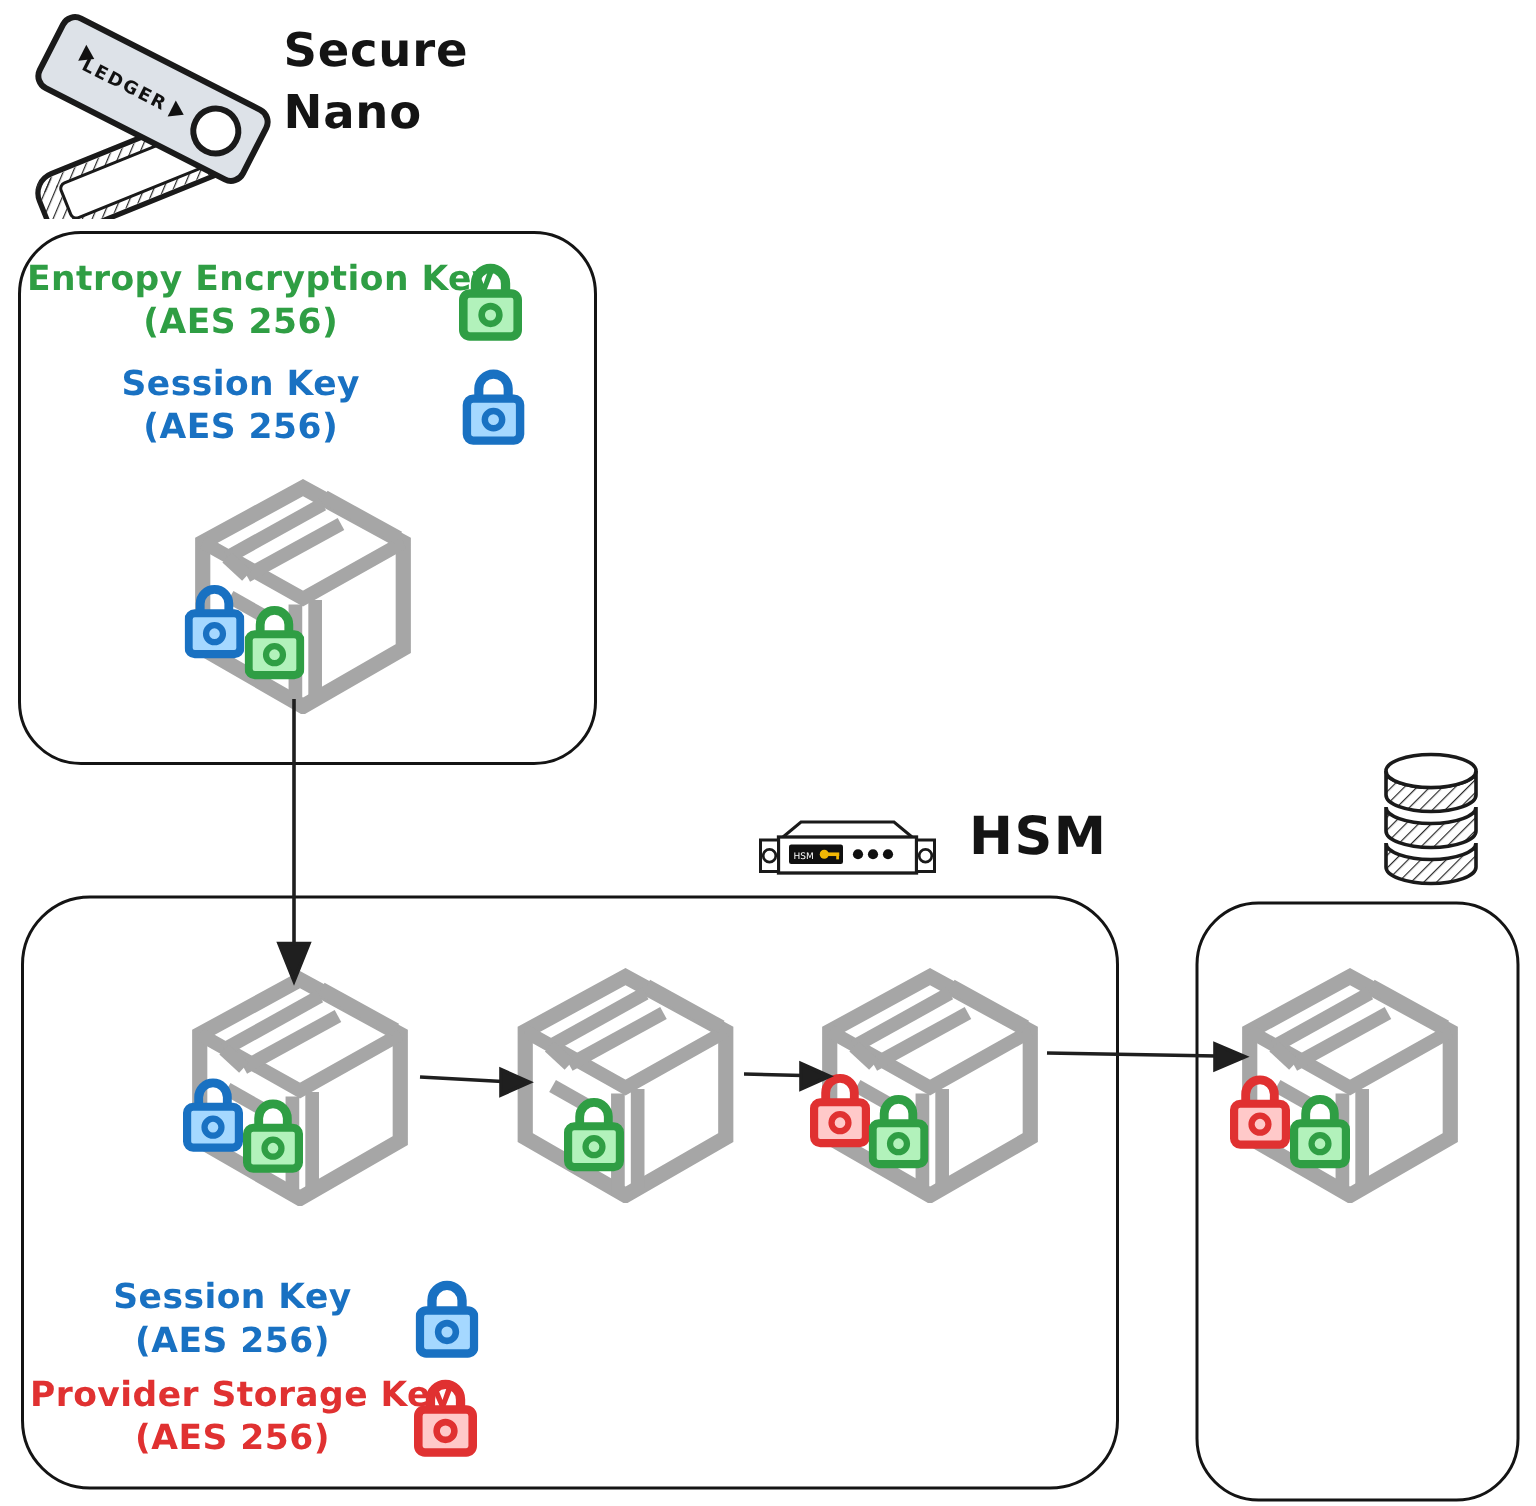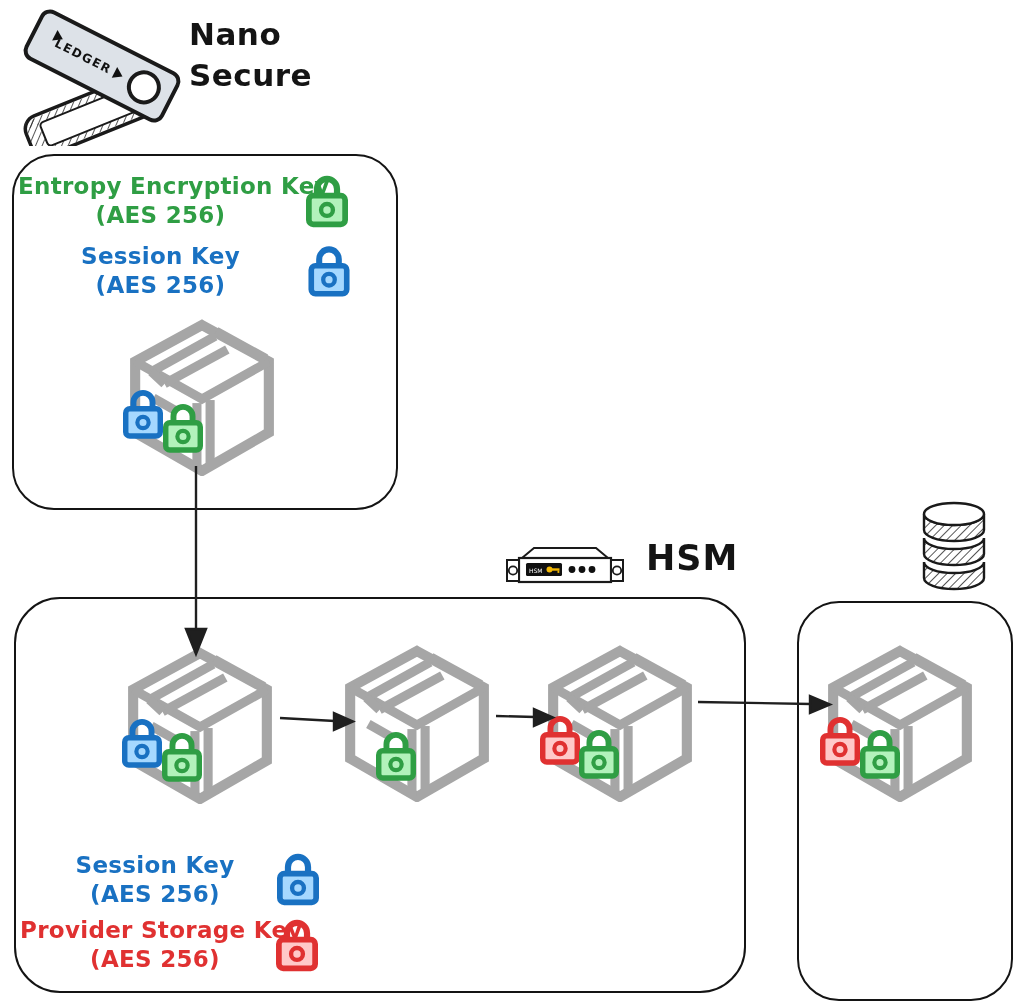--- a/index.html
+++ b/index.html
@@ -65,22 +65,22 @@
     <g transform="rotate(27 90 62)">
       <rect x="14" y="36" width="152" height="52" rx="9" fill="#dde2e8" stroke="#1a1a1a" stroke-width="4"></rect>
       <circle cx="137" cy="62" r="15" fill="#ffffff" stroke="#1a1a1a" stroke-width="4"></circle>
       <path d="M34 50 l9 6 -9 6 z" fill="#111111"></path>
       <path d="M104 56 l9 6 -9 6 z" fill="#111111"></path>
       <text x="69" y="66" font-size="12" font-weight="bold" letter-spacing="1.5" text-anchor="middle" fill="#111111">LEDGER</text>
     </g>
   </svg>
 
   <div class="nano-title">
+    <div>Secure</div>
     <div>Nano</div>
-    <div>Secure</div>
   </div>
 
   <div class="sketch-box" style="left:12px;top:154px;width:382px;height:352px;border-radius:42px;"></div>
 
   <div class="keylabel green" style="left:18px;top:172px;width:285px">
     <div>Entropy Encryption Key</div>
     <div>(AES 256)</div>
   </div>
   <svg class="abs lock lock-green" style="left:306px;top:170px" width="42" height="58">
       <use href="#sym-lock"></use>

